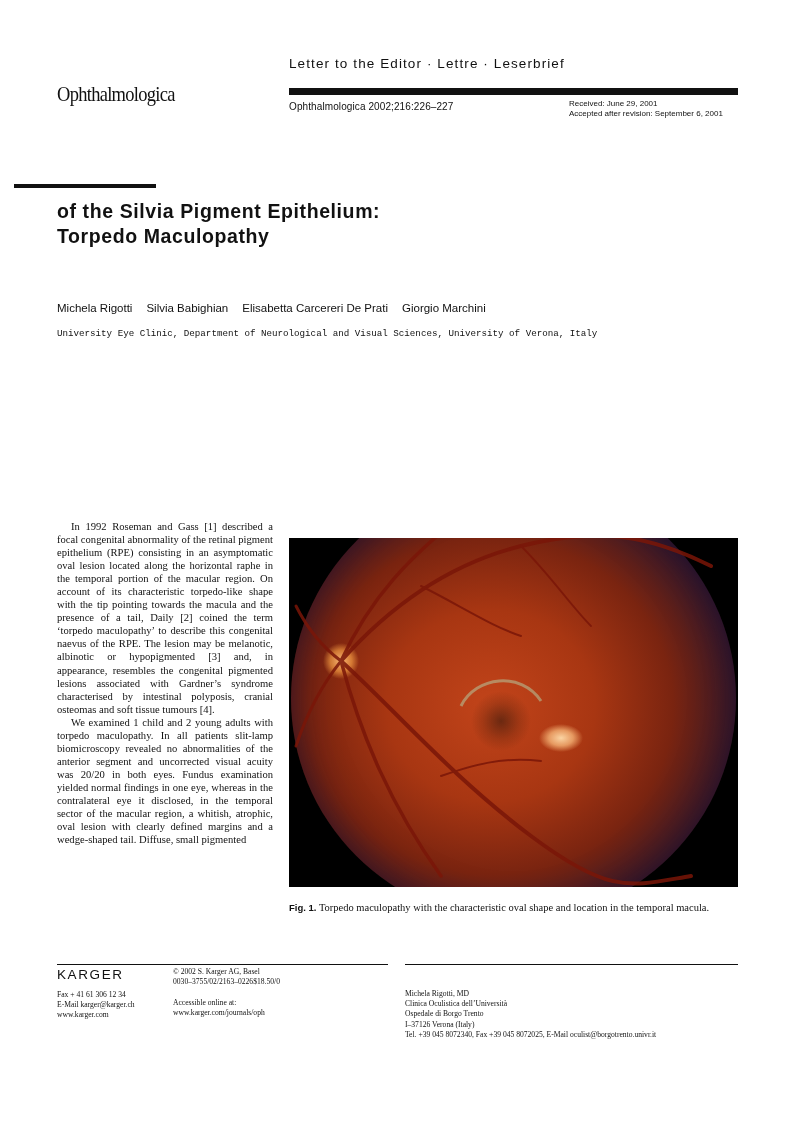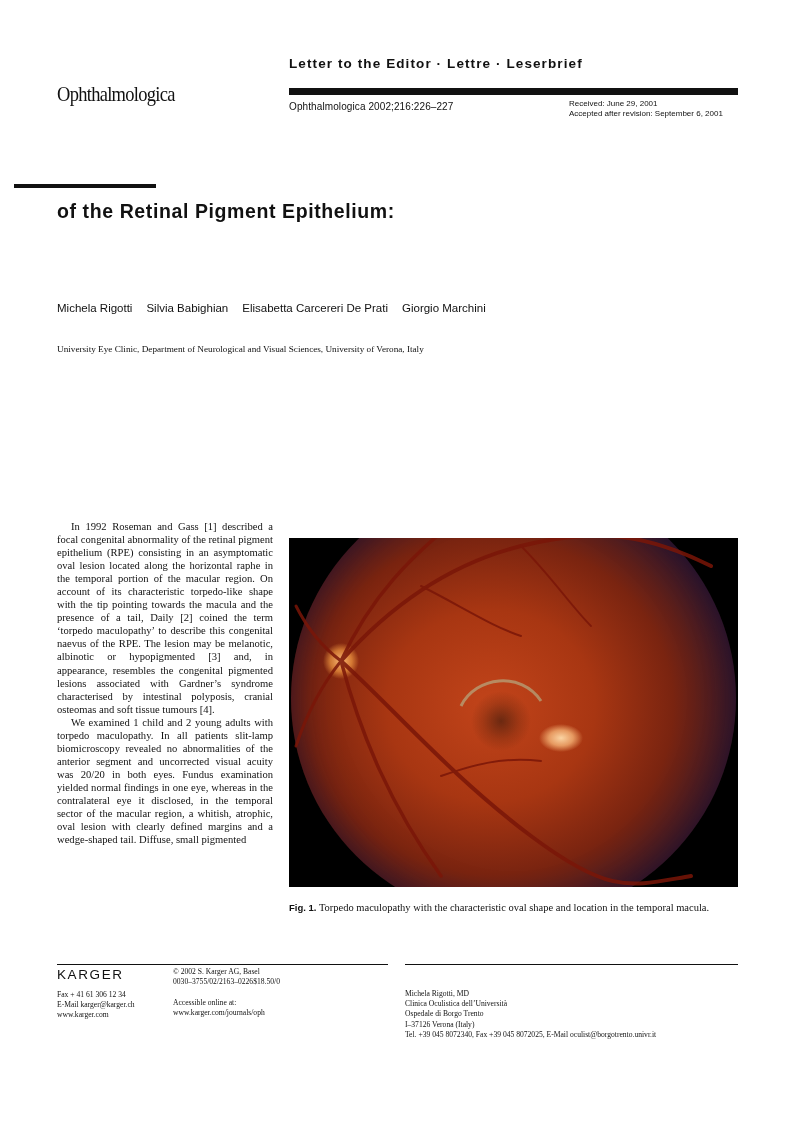--- a/index.html
+++ b/index.html
@@ -2,32 +2,32 @@
 <html><head>
   <meta charset="utf-8">
   <style>
     * { margin: 0; padding: 0; box-sizing: border-box; }
     html, body { width: 793px; height: 1123px; background: #ffffff; overflow: hidden; }
     body { position: relative; font-family: "Liberation Serif", serif; color: #111; }
 
     .abs { position: absolute; }
 
     
-    .section-label { left: 289px; top: 56px; font-family: "Liberation Sans", sans-serif; font-size: 13.5px; font-weight: bold; letter-spacing: 1.1px; color: #111; white-space: nowrap; }
+    .section-label { left: 289px; top: 56px; font-family: "Liberation Sans", sans-serif; font-size: 13.5px; font-weight: normal; letter-spacing: 1.1px; color: #111; white-space: nowrap; }
     .header-rule { left: 289px; top: 88px; width: 449px; height: 7px; background: #111; }
     .journal-logo { left: 57px; top: 82px; font-family: "Liberation Serif", serif; font-size: 21px; letter-spacing: -0.8px; color: #111; white-space: nowrap; transform: scaleX(0.88); transform-origin: left top; }
     .citation { left: 289px; top: 101px; font-family: "Liberation Sans", sans-serif; font-size: 10px; color: #111; white-space: nowrap; letter-spacing: 0.1px; }
     .dates { left: 569px; top: 99px; font-family: "Liberation Sans", sans-serif; font-size: 8px; line-height: 10px; color: #111; white-space: nowrap; }
 
     .title-rule { left: 14px; top: 184px; width: 142px; height: 4px; background: #111; }
     .article-title { left: 57px; top: 199px; width: 600px; font-family: "Liberation Sans", sans-serif; font-size: 19.5px; font-weight: bold; line-height: 25px; letter-spacing: 0.6px; color: #111; }
     .article-title span { display: block; white-space: nowrap; }
 
     .authors { left: 57px; top: 302px; font-family: "Liberation Sans", sans-serif; font-size: 11.5px; color: #111; white-space: nowrap; display: flex; gap: 14px; }
-    .affiliation { left: 57px; top: 344px; font-family: Liberation Serif, serif; font-size: 9.2px; color: #111; white-space: nowrap; }
+    .affiliation { left: 57px; top: 328px; font-family: Liberation Mono, monospace; font-size: 9.2px; color: #111; white-space: nowrap; }
 
     
     .body-col { left: 57px; top: 520px; width: 216px; font-family: "Liberation Serif", serif; font-size: 10.6px; line-height: 13.05px; text-align: justify; color: #111; }
     .body-col p { text-indent: 14px; }
 
     
     .figure { left: 289px; top: 538px; width: 449px; height: 349px; background: #000; overflow: hidden; }
     .fundus { position: absolute; left: 2px; top: -62px; width: 445px; height: 445px; border-radius: 50%;
       background:
         radial-gradient(ellipse 22px 14px at 270px 262px, rgba(255,220,170,0.95) 0%, rgba(240,170,110,0.85) 55%, rgba(200,90,40,0) 100%),
@@ -58,21 +58,22 @@
 <div class="abs header-rule"></div>
 <div class="abs journal-logo">Ophthalmologica</div>
 <div class="abs citation">Ophthalmologica 2002;216:226–227</div>
 <div class="abs dates">
   <div>Received: June 29, 2001</div>
   <div>Accepted after revision: September 6, 2001</div>
 </div>
 
 <div class="abs title-rule"></div>
 <h1 class="abs article-title">
-  <span>of the Retinal Pigment Epithelium:</span>
+  <span>of the Silvia Pigment Epithelium:</span>
+  <span>Torpedo Maculopathy</span>
 </h1>
 
 <div class="abs authors">
   <span>Michela Rigotti</span>
   <span>Silvia Babighian</span>
   <span>Elisabetta Carcereri De Prati</span>
   <span>Giorgio Marchini</span>
 </div>
 <div class="abs affiliation">University Eye Clinic, Department of Neurological and Visual Sciences, University of Verona, Italy</div>
 

